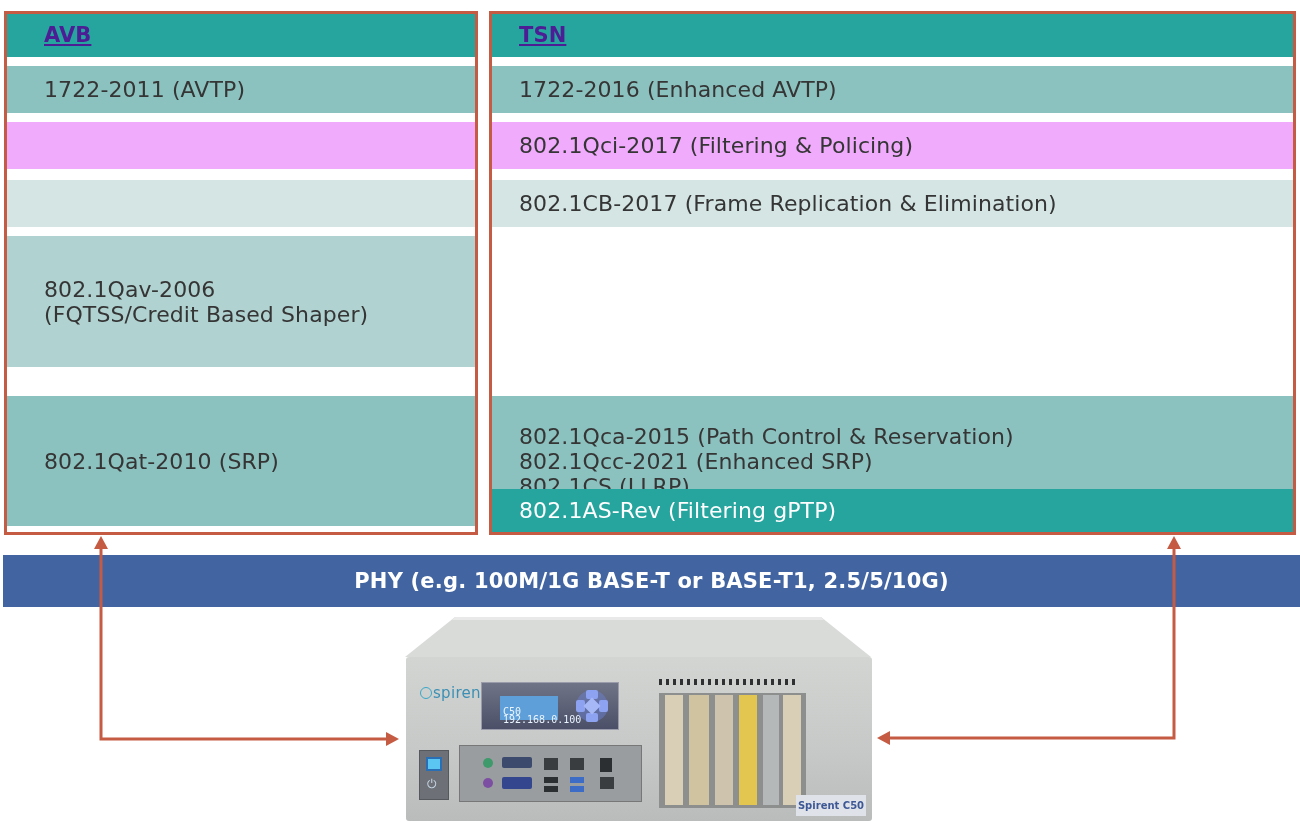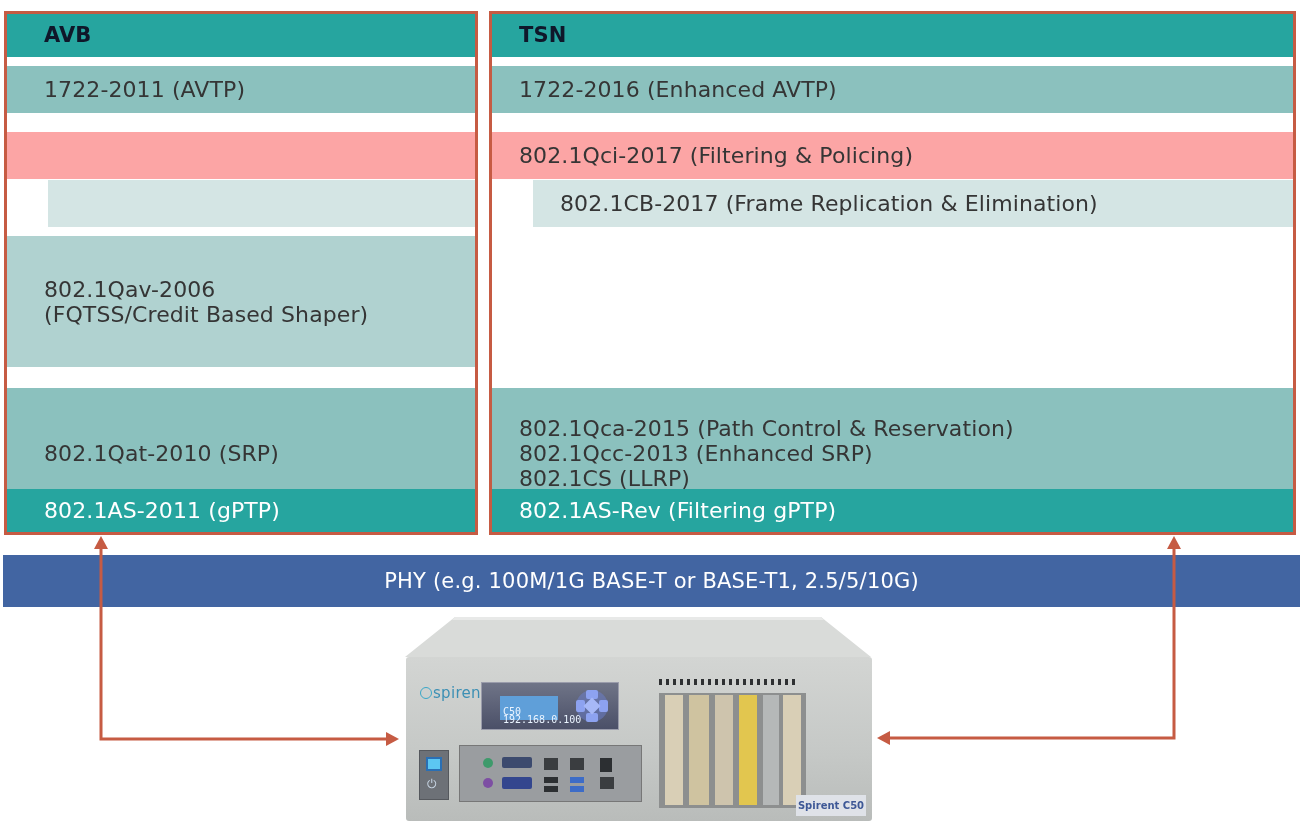--- a/index.html
+++ b/index.html
@@ -9,30 +9,30 @@
   .stack { position:absolute; top:11px; border:3px solid #c65b43; background:#ffffff; box-sizing:border-box; }
   .stack.avb { left:4px; width:474px; height:524px; }
   .stack.tsn { left:489px; width:807px; height:524px; }
 
   .band { position:absolute; left:0; right:0; box-sizing:border-box;
           display:flex; flex-direction:column; justify-content:center;
           color:#353535; font-size:22px; line-height:25px; letter-spacing:0.1px; }
   .avb .band { padding-left:37px; }
   .tsn .band { padding-left:27px; }
 
-  .band.hdr { top:0; height:43px; background:#26a59f; color:#0f172a; font-weight:bold; font-size:21px; }
+  .band.hdr { top:0; height:43px; background:#26a59f; color:#4c1d95; font-weight:bold; font-size:21px;text-decoration:underline; }
   .band.r1 { top:52px; height:47px; background:#8bc1be; }
-  .band.r2 { top:118px; height:47px; background:#fca5a5; }
-  .band.r3 { top:166px; height:47px; background:#d4e5e4;margin-left:41px; }
+  .band.r2 { top:108px; height:47px; background:#f0abfc; }
+  .band.r3 { top:166px; height:47px; background:#d4e5e4; }
   .band.r4 { top:222px; height:131px; background:#b0d2d0; }
-  .band.r5 { top:374px; height:130px; background:#8bc1be; }
+  .band.r5 { top:382px; height:130px; background:#8bc1be; }
   .band.r6 { top:475px; height:43px; background:#26a59f; color:#ffffff; }
 
   .phy { position:absolute; left:3px; top:555px; width:1297px; height:52px;
-         background:#4265a2; color:#ffffff; font-weight:normal; font-size:21px;
+         background:#4265a2; color:#ffffff; font-weight:bold; font-size:21px;
          display:flex; align-items:center; justify-content:center; letter-spacing:0.2px; }
 
   svg.arrows { position:absolute; left:0; top:0; width:1300px; height:822px; pointer-events:none; }
 
   
   .device { position:absolute; left:403px; top:617px; width:470px; height:205px; }
   .dev-top { position:absolute; left:0; top:0; width:470px; height:40px; }
   .dev-front { position:absolute; left:3px; top:40px; width:466px; height:164px;
                background:linear-gradient(#d3d5d3,#c5c8c6 60%,#b9bcba); border-radius:3px; }
   .logo { position:absolute; left:14px; top:27px; color:#3c8fb4; font-size:15px; letter-spacing:0.3px; }
@@ -70,41 +70,38 @@
   <div class="band r3">
       <span></span>
     </div>
   <div class="band r4">
     <span>802.1Qav-2006</span>
     <span>(FQTSS/Credit Based Shaper)</span>
   </div>
   <div class="band r5">
       <span>802.1Qat-2010 (SRP)</span>
     </div>
-  <div class="band r6">
-      <span>802.1AS-2011 (gPTP)</span>
-    </div>
 </div>
 
 <div class="stack tsn">
   <div class="band hdr">
       <span>TSN</span>
     </div>
   <div class="band r1">
       <span>1722-2016 (Enhanced AVTP)</span>
     </div>
   <div class="band r2">
       <span>802.1Qci-2017 (Filtering &amp; Policing)</span>
     </div>
   <div class="band r3">
       <span>802.1CB-2017 (Frame Replication &amp; Elimination)</span>
     </div>
   <div class="band r5">
     <span>802.1Qca-2015 (Path Control &amp; Reservation)</span>
-    <span>802.1Qcc-2013 (Enhanced SRP)</span>
+    <span>802.1Qcc-2021 (Enhanced SRP)</span>
     <span>802.1CS (LLRP)</span>
   </div>
   <div class="band r6">
       <span>802.1AS-Rev  (Filtering gPTP)</span>
     </div>
 </div>
 
 <div class="phy">
     <span>PHY (e.g. 100M/1G BASE-T or BASE-T1, 2.5/5/10G)</span>
   </div>

